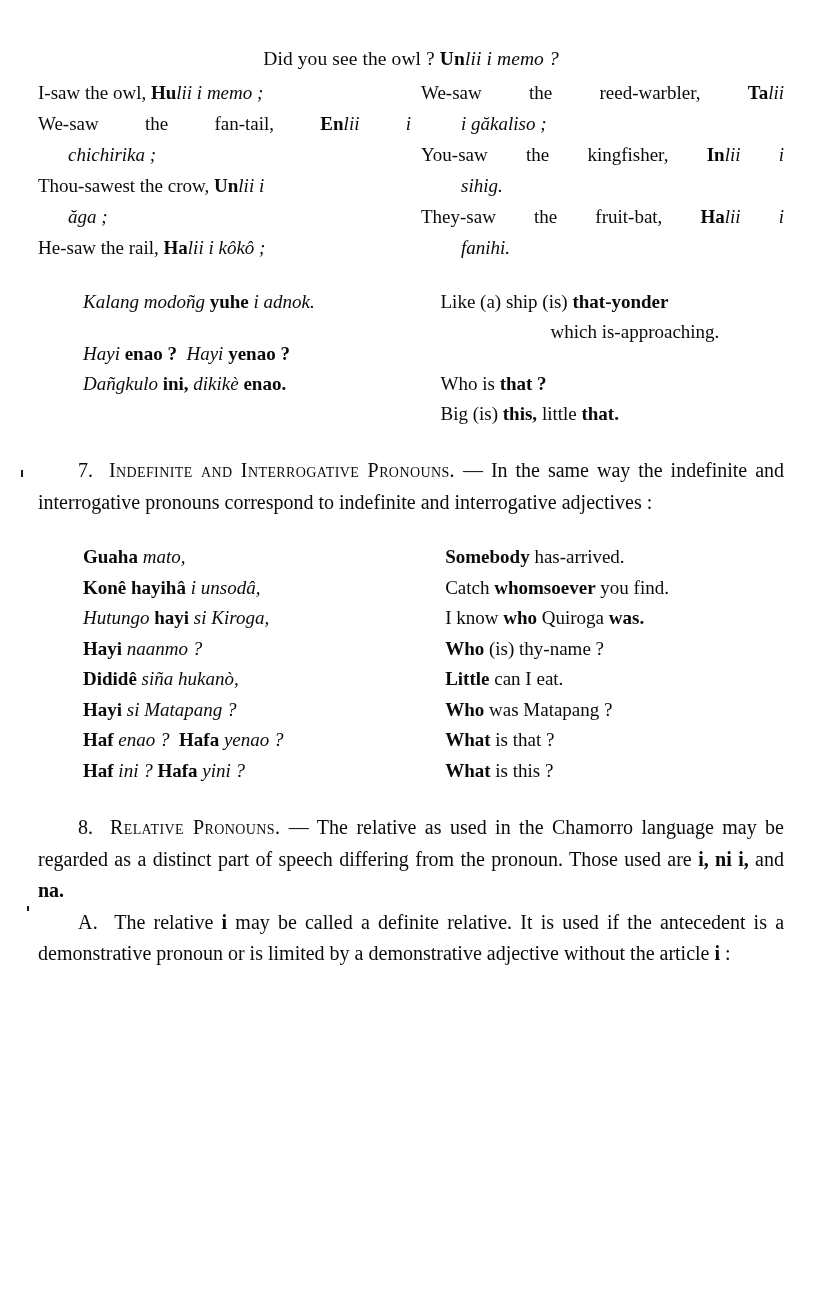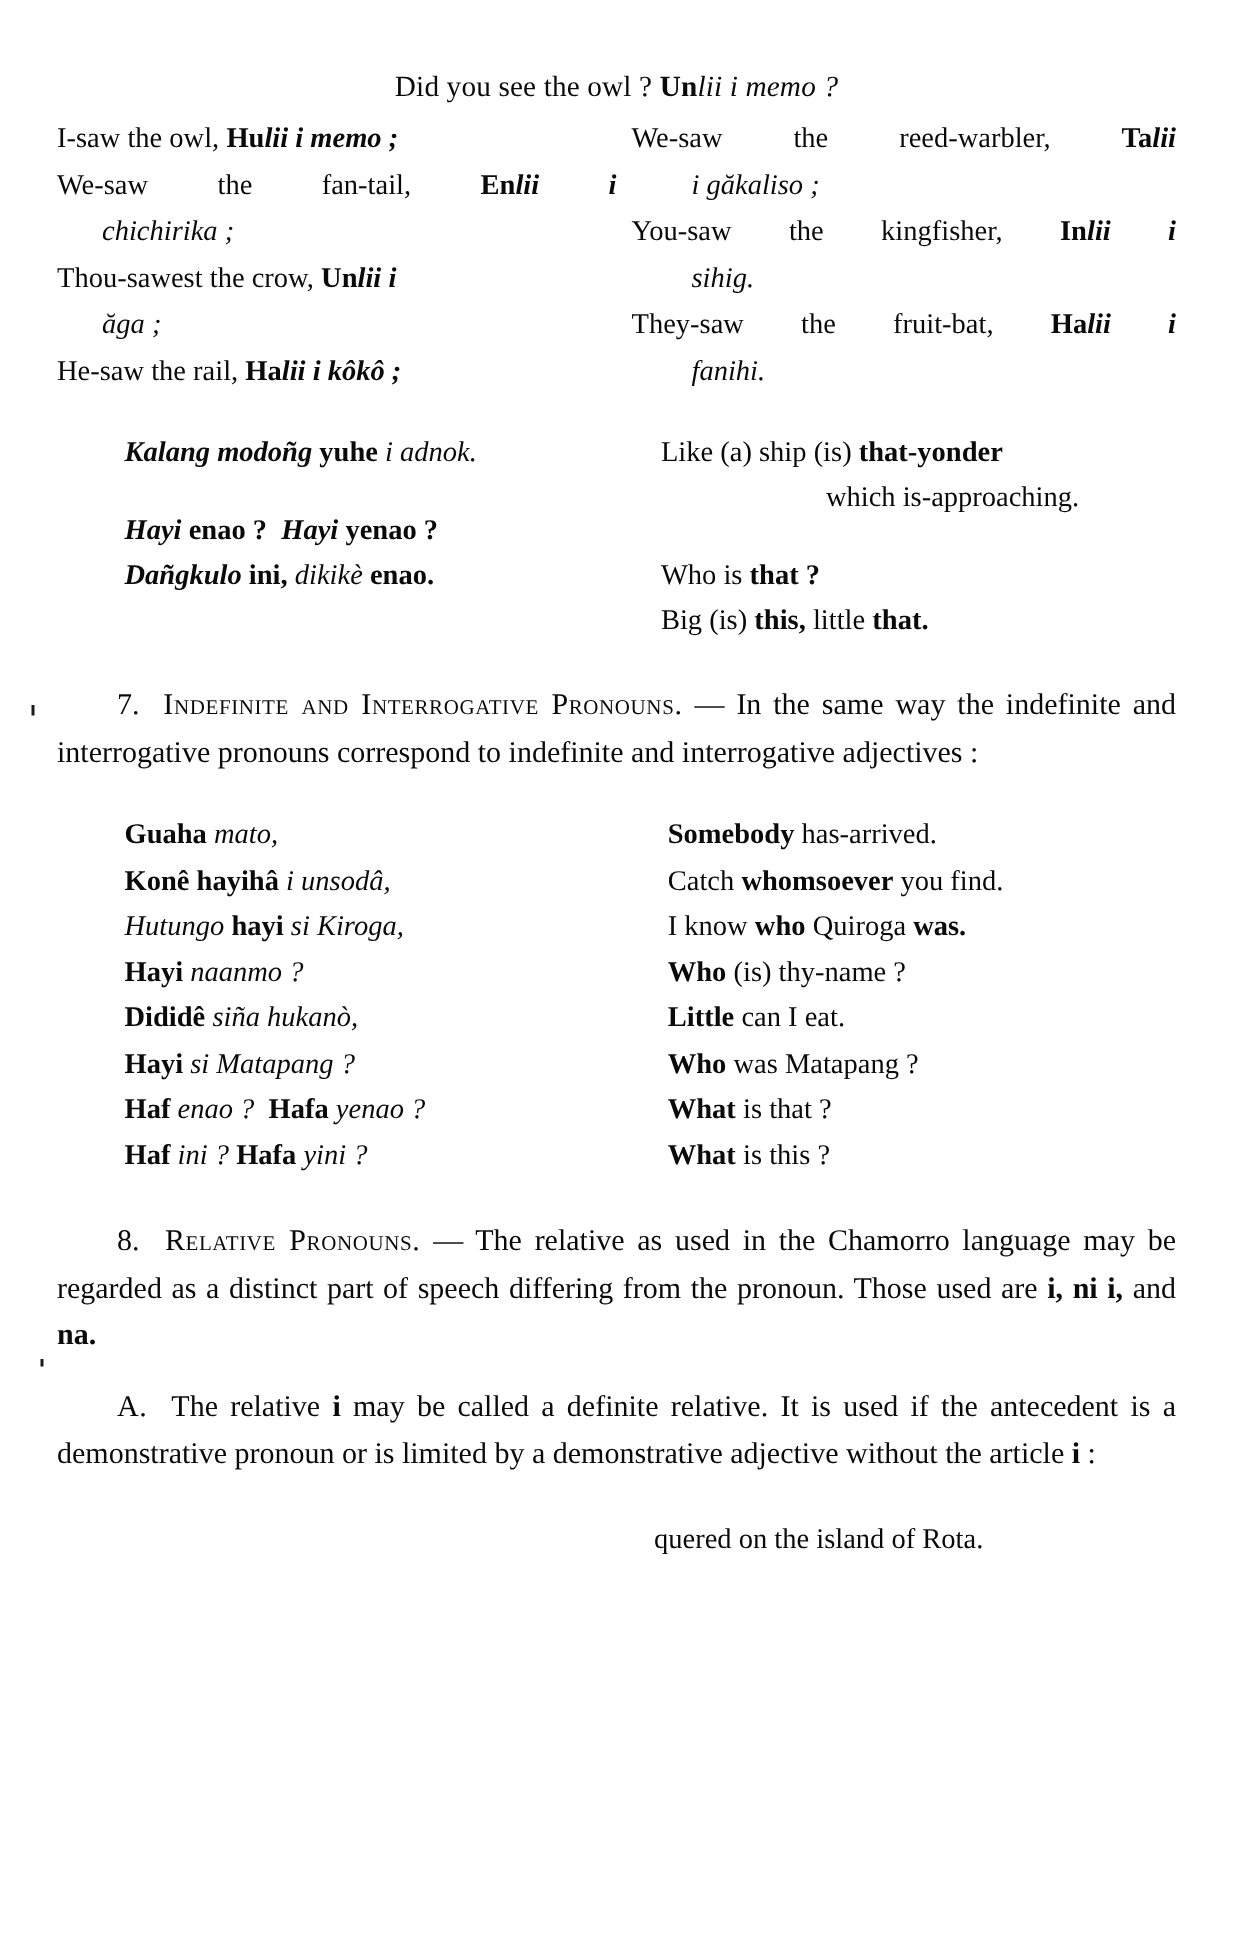--- a/index.html
+++ b/index.html
@@ -26,21 +26,21 @@
   .content {
     position: absolute;
     left: 38px;
     top: 46px;
     width: 746px;
   }
 
   
   .i  { font-style: italic; }
   .b  { font-weight: bold; }
-  .bi { font-weight: bold; font-style: italic; margin-top: 37px; }
+  .bi { font-weight: normal; font-style: italic; margin-top: 37px; }
   .sc {
     font-variant: small-caps;
     letter-spacing: 0.4px;
   }
 
   
   .head-line {
     text-align: center;
     font-size: 19.5px;
     line-height: 26px;
@@ -79,21 +79,21 @@
   
   .para {
     font-size: 20px;
     line-height: 31.5px;
     text-align: justify;
     margin: 0;
     text-indent: 40px;
     hyphens: none;
   }
   .para.sec { margin-top: 26px; }
-  .para.tight { margin-top: 16px; }
+  .para.tight { margin-top: 0px; }
 
   
   .demo-block { margin-top: 24px; }
   .demo-block td { line-height: 30px; }
   .demo-block td.left  { width: 373px; padding-left: 45px; padding-right: 8px;}
   .demo-block td.right { width: 355px; }
 
   
   .indef-block { margin-top: 24px; }
   .indef-block td { line-height: 30.5px; }
@@ -310,21 +310,20 @@
         </td>
       </tr>
     </tbody>
       </table>
 
     <p class="para sec"><span>8.</span>&nbsp; <span class="sc">Relative Pronouns.</span> <span>—</span> <span>The relative as used in the Chamorro language may be regarded as a distinct part of speech differing from the pronoun.   Those used are </span><span class="b">i,</span><span> </span><span class="b">ni i,</span><span> and </span><span class="b">na.</span></p>
 
     <p class="para tight"><span class="sc">A.</span>&nbsp; <span>The relative </span><span class="b">i</span><span> may be called a definite relative.   It is used if the antecedent is a demonstrative pronoun or is limited by a demonstrative adjective without the article </span><span class="b">i</span><span> :</span></p>
 
     <div class="rel-block">
-      <span class="rel-hang">quered on the island of Rota.</span>
     </div>
 
   </div>
 
   <div class="speck" style="left:21px; top:470px;"></div>
   <div class="speck" style="left:27px; top:906px; height:5px;"></div>
 
 </div>
 
 </body></html>

